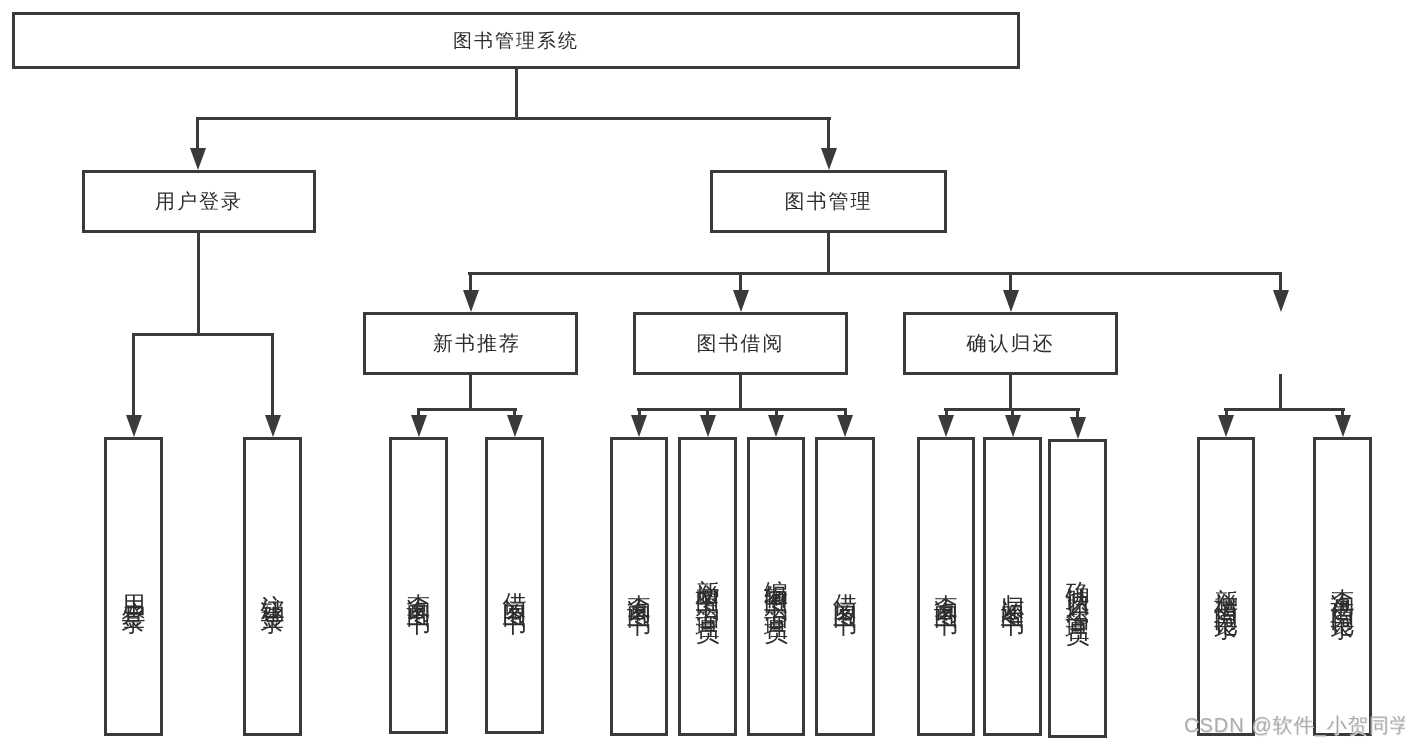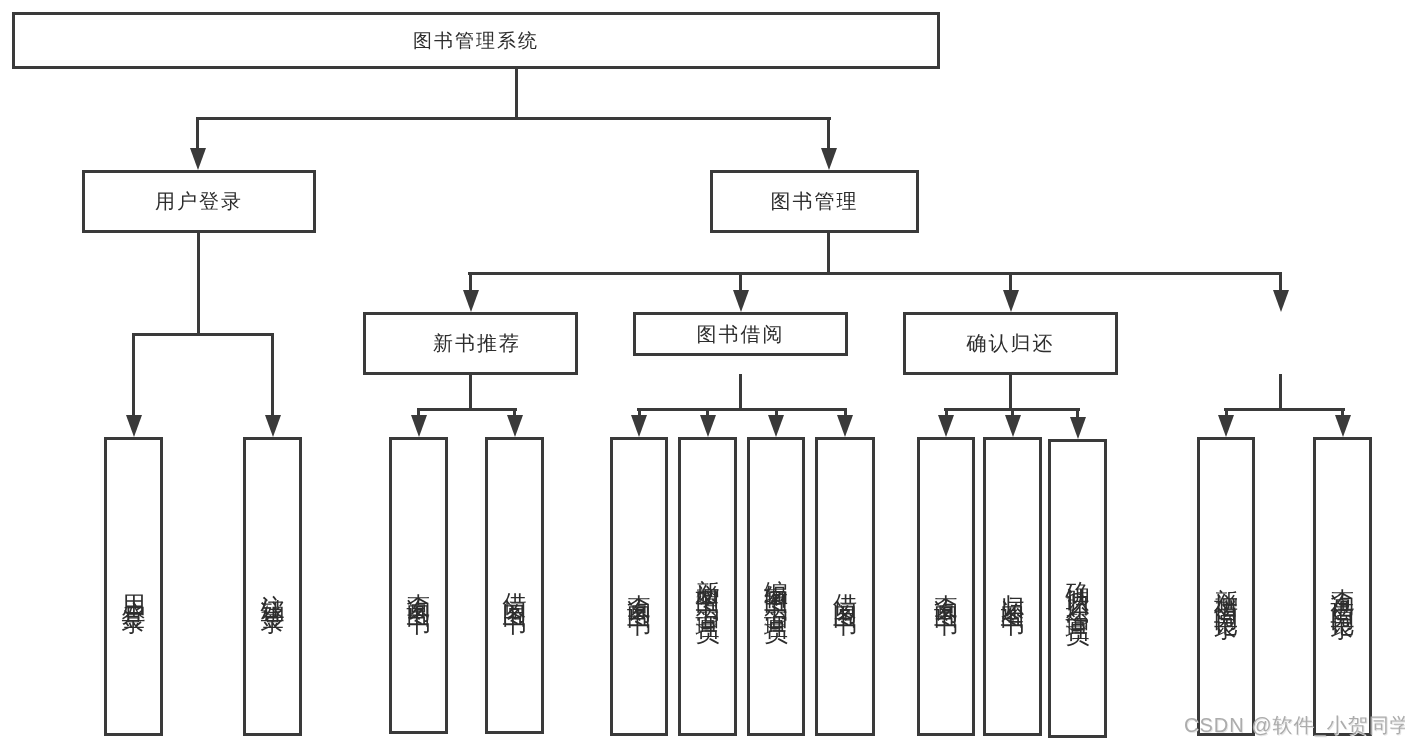--- a/index.html
+++ b/index.html
@@ -65,35 +65,35 @@
     white-space: nowrap;
     z-index: 5;
     opacity: 0.95;
   }
 </style>
 </head>
 <body>
 
 <div class="canvas">
 
-  <div class="box hbox root-box" style="left:12px; top:12px; width:928px; height:57px;">
+  <div class="box hbox root-box" style="left:12px; top:12px; width:1008px; height:57px;">
     <span>图书管理系统</span>
   </div>
 
   <div class="box hbox" style="left:82px; top:170px; width:234px; height:63px;">
     <span>用户登录</span>
   </div>
-  <div class="box hbox" style="left:710px; top:170px; width:209px; height:63px;">
+  <div class="box hbox" style="left:710px; top:170px; width:237px; height:63px;">
     <span>图书管理</span>
   </div>
 
   <div class="box hbox" style="left:363px; top:312px; width:215px; height:63px;padding-left:13px;">
     <span>新书推荐</span>
   </div>
-  <div class="box hbox" style="left:633px; top:312px; width:215px; height:44px;">
+  <div class="box hbox" style="left:633px; top:312px; width:215px; height:63px;">
     <span>图书借阅</span>
   </div>
   <div class="box hbox" style="left:903px; top:312px; width:215px; height:63px;">
     <span>确认归还</span>
   </div>
 
   <div class="box leaf" style="left:104px; top:437px; width:59px; height:299px;">
     <span>用户登录</span>
   </div>
   <div class="box leaf" style="left:243px; top:437px; width:59px; height:299px;">

